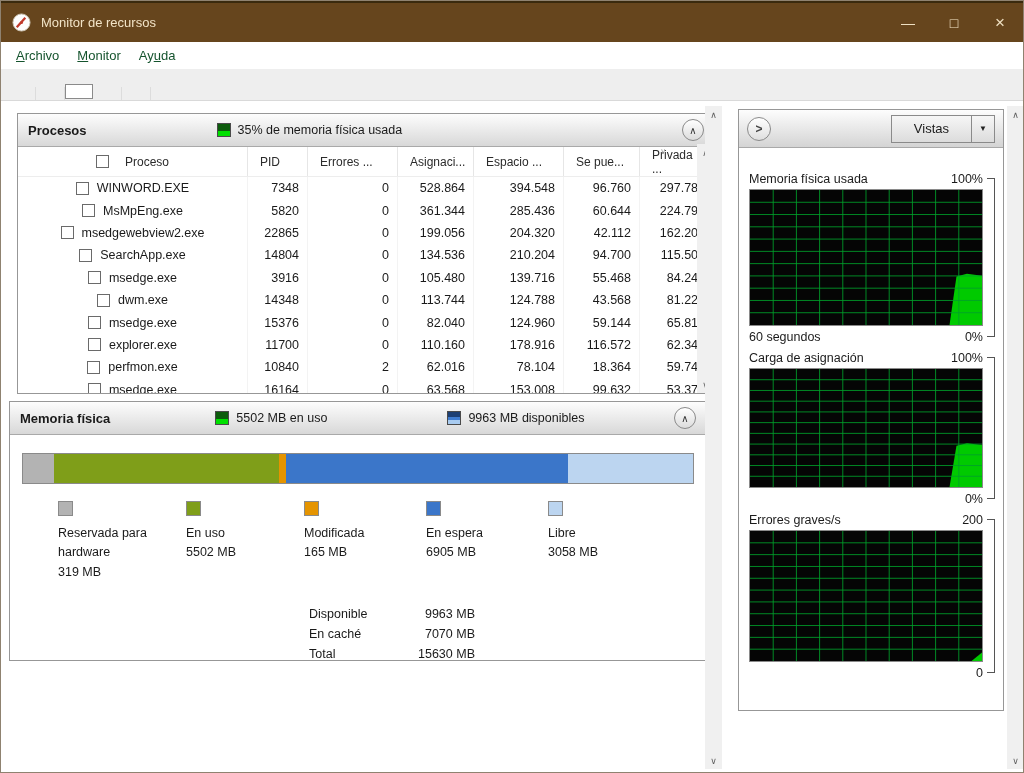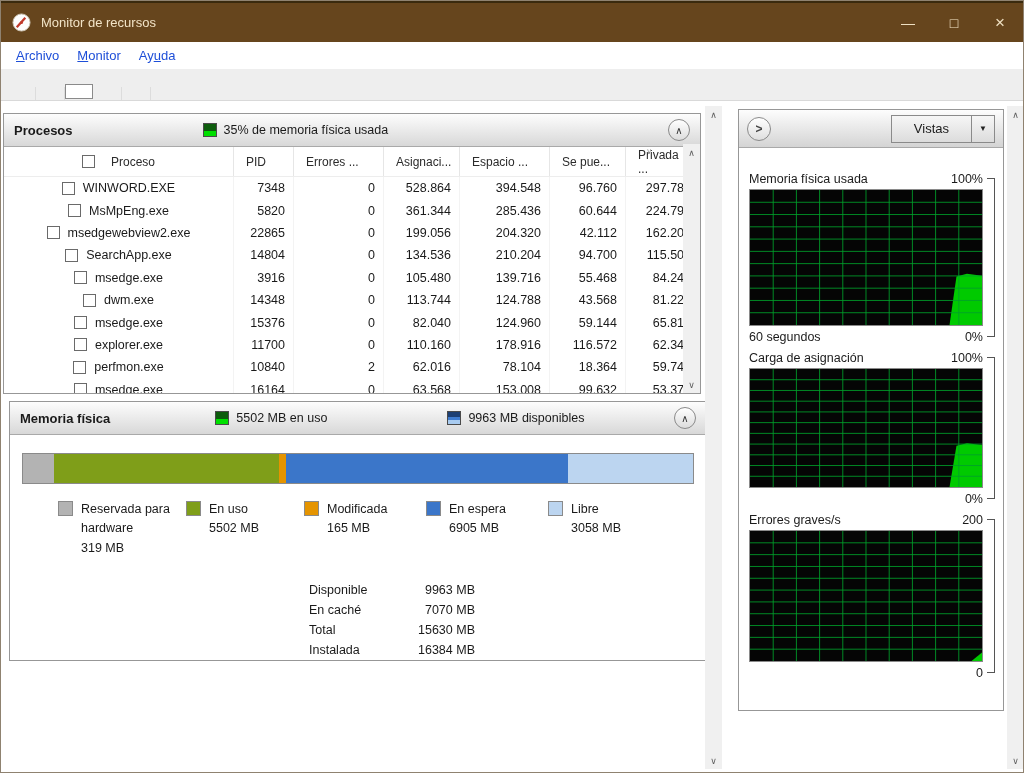--- a/index.html
+++ b/index.html
@@ -12,21 +12,21 @@
   
   .titlebar { height:41px; background:#66451d; border-top:2px solid #3a2a0e;
     display:flex; align-items:center; color:#f2e4c8; }
   .app-icon { width:19px; height:19px; margin-left:11px; }
   .title-text { margin-left:10px; font-size:13px; }
   .win-controls { margin-left:auto; display:flex; height:100%; }
   .win-btn { width:46px; height:100%; display:flex; align-items:center; justify-content:center;
     font-size:14px; color:#efe0c2; cursor:default; }
   
   .menubar { height:27px; background:#fff; display:flex; align-items:center; padding-left:6px; }
-  .menu-item { padding:4px 9px; font-size:13px; color:#1d4ed8; }
+  .menu-item { padding:4px 9px; font-size:13px; color:#14532d; }
   .menu-item u { text-decoration:underline; }
   
   .tabbar { height:32px; background:#eeeeee; display:flex; align-items:flex-end;
     padding-left:6px; border-bottom:1px solid #d9d9d9; }
   .tab { padding:6px 14px 7px; font-size:13px; color:#1a1a1a; border-right:1px solid #dcdcdc;
     background:transparent; white-space:nowrap; }
   .tab.active { background:#fff; border:1px solid #8a8a8a; padding:5px 13px 8px;
     margin-bottom:-1px; position:relative; top:-2px; }
   
   .panel { position:absolute; border:1px solid #979797; background:#fff;
@@ -63,21 +63,21 @@
   
   .vscroll { position:absolute; width:17px; background:#f0f0f0; }
   .sb-arrow { position:absolute; left:0; width:100%; height:17px; display:flex; align-items:center;
     justify-content:center; color:#5f5f5f; font-size:9px; }
   .sb-up { top:0; } .sb-down { bottom:0; }
   
   .mem-body { flex:1; padding:18px 12px 0; }
   .mem-bar { height:31px; border:1px solid #8a8a8a; display:flex; background:#fff; }
   .mem-seg { height:100%; }
   .legend { display:flex; margin-top:16px; padding-left:36px; }
-  .legend-item { display:flex; gap:8px; }
+  .legend-item { display:flex; gap:8px;flex-direction:column; }
   .legend-swatch { width:15px; height:15px; border:1px solid #8a8a8a; flex:0 0 15px; margin-top:1px; }
   .legend-text { font-size:12.5px; line-height:1.55; }
   .stats { margin-top:22px; margin-left:287px; }
   .stat-row { display:flex; font-size:12.5px; line-height:1.6; }
   .stat-label { width:88px; }
   .stat-value { width:78px; text-align:right; }
   
   .right-panel { position:absolute; left:737px; top:108px; width:266px; height:602px;
     border:1px solid #979797; background:#fff; display:flex; flex-direction:column; }
   .rp-header { height:38px; flex:0 0 38px; background:linear-gradient(180deg,#fdfdfd,#d4d4d4);
@@ -90,21 +90,21 @@
   .views-label { padding:0 22px; font-size:13px; }
   .views-sep { width:1px; height:100%; background:#8a8a8a; }
   .views-arrow { width:22px; text-align:center; font-size:8px; color:#222; }
   .graph-block { position:relative; padding:0 20px 0 10px; }
   .graph-titlerow, .graph-footrow { display:flex; justify-content:space-between;
     font-size:12.5px; height:21px; align-items:center; color:#1a1a1a; }
   .graph-box { border:1px solid #8a8a8a; background:#050505; }
   .graph-box svg { display:block; width:100%; height:100%; }
   .bracket { position:absolute; right:8px; width:8px; border:1px solid #555; border-left:none; }
   
-  .procesos-panel { left:2px; top:112px; width:698px; height:281px; }
+  .procesos-panel { left:16px; top:112px; width:698px; height:281px; }
   .memfis-panel { left:8px; top:400px; width:698px; height:260px; }
 </style>
 </head>
 <body>
 
 <div class="titlebar">
   <svg class="app-icon" viewBox="0 0 20 20">
     <circle cx="10" cy="10" r="9" fill="#fdfdfd" stroke="#cfc5b4" stroke-width="1"></circle>
     <line x1="5" y1="15" x2="14" y2="5" stroke="#c0392b" stroke-width="2.4"></line>
     <circle cx="10" cy="10" r="1.6" fill="#c0392b"></circle>

